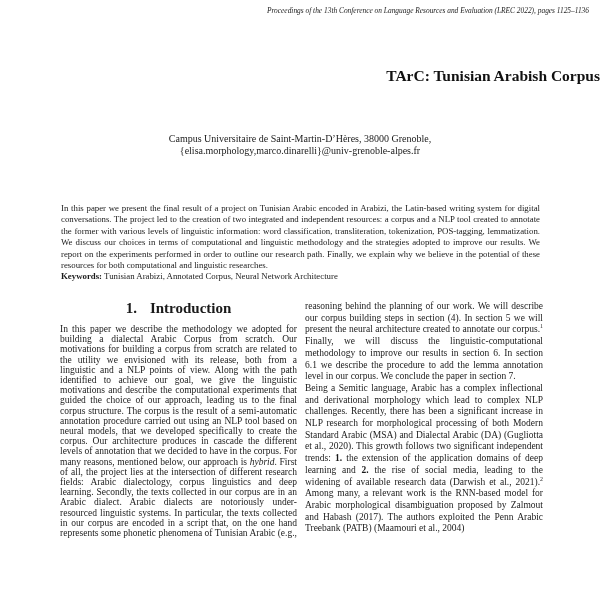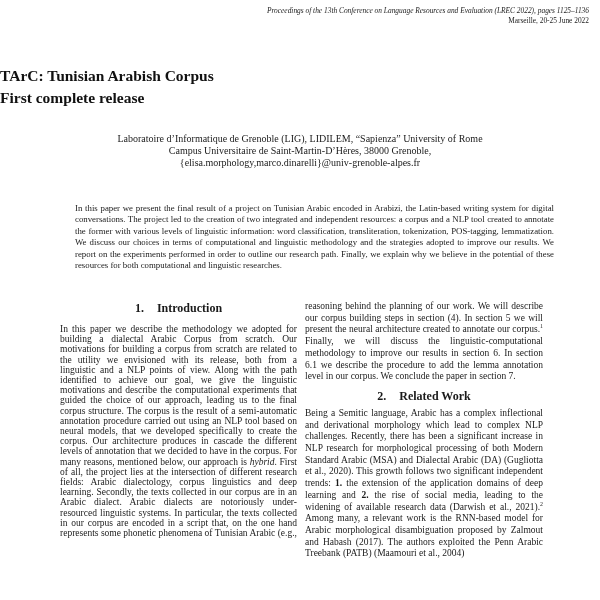--- a/index.html
+++ b/index.html
@@ -9,89 +9,84 @@
     font-family:"Liberation Serif","DejaVu Serif",serif;
   }
   .pdf-header{
     position:absolute;top:6px;right:11px;text-align:right;
     font-size:7.4px;line-height:10.4px;color:#222;
   }
   .it{font-style:italic;}
   .b{font-weight:bold;}
   sup{font-size:62%;vertical-align:super;line-height:0;}
   .title-block{
-    position:absolute;top:65px;left:0;width:600px;text-align:left;
+    position:absolute;top:65px;left:0;width:600px;text-align:right;
     font-weight:bold;font-size:15.5px;line-height:21.5px;color:#111;
   }
   .authors{
     position:absolute;top:119px;left:0;width:600px;text-align:center;
     font-weight:bold;font-size:11.5px;color:#111;
   }
   .affil{
     position:absolute;top:133px;left:0;width:600px;text-align:center;
     font-size:10px;line-height:12.2px;
   }
   .abs-head{
     position:absolute;top:190px;left:0;width:600px;text-align:center;
     font-weight:bold;font-size:11px;
   }
   .abs-block{
-    position:absolute;top:203px;left:75px;width:479px;
+    position:absolute;top:203px;left:61px;width:479px;
     font-size:8.8px;line-height:11.4px;text-align:justify;
   }
   .col{
     position:absolute;top:301px;height:296px;overflow:hidden;
     font-size:9.5px;text-align:justify;
   }
   .col-left{left:60px;width:237px;line-height:10.2px;}
   .col-right{left:305px;width:238px;line-height:11.7px;}
   .sec-head{
-    font-weight:bold;font-size:12px;line-height:14px;
+    font-weight:bold;font-size:15px;line-height:14px;
     text-align-last:center;
   }
   .col-left .sec-head{margin-bottom:9px;}
   .col-right .sec-head{margin-top:6px;margin-bottom:5px;}
   .sec-num{margin-right:13px;}
   .par{margin:0;}
 </style>
 </head>
 <body>
 
 <div class="page">
 
   <div class="pdf-header">
     <div class="it">Proceedings of the 13th Conference on Language Resources and Evaluation (LREC 2022), pages 1125–1136</div>
-    <div>Marseille, 20-25 June 2022</div>
   </div>
 
   <div class="title-block">
     <div>TArC: Tunisian Arabish Corpus</div>
-    <div>First complete release</div>
   </div>
 
 
   <div class="affil">
-    <div>Laboratoire d’Informatique de Grenoble (LIG), LIDILEM, “Sapienza” University of Rome</div>
     <div>Campus Universitaire de Saint-Martin-D’Hères, 38000 Grenoble,</div>
     <div>{elisa.morphology,marco.dinarelli}@univ-grenoble-alpes.fr</div>
   </div>
 
 
   <div class="abs-block">
     <p class="par">In this paper we present the final result of a project on Tunisian Arabic encoded in Arabizi, the Latin-based writing system for digital conversations. The project led to the creation of two integrated and independent resources: a corpus and a NLP tool created to annotate the former with various levels of linguistic information: word classification, transliteration, tokenization, POS-tagging, lemmatization. We discuss our choices in terms of computational and linguistic methodology and the strategies adopted to improve our results. We report on the experiments performed in order to outline our research path. Finally, we explain why we believe in the potential of these resources for both computational and linguistic researches.</p>
+    <p class="par"><span class="b">Keywords:</span><span> Tunisian Arabizi, Annotated Corpus, Neural Network Architecture</span></p>
   </div>
 
   <div class="col col-left">
     <div class="sec-head">
       <span class="sec-num">1.</span><span>Introduction</span>
     </div>
     <p class="par"><span>In this paper we describe the methodology we adopted for building a dialectal Arabic Corpus from scratch. Our motivations for building a corpus from scratch are related to the utility we envisioned with its release, both from a linguistic and a NLP points of view. Along with the path identified to achieve our goal, we give the linguistic motivations and describe the computational experiments that guided the choice of our approach, leading us to the final corpus structure. The corpus is the result of a semi-automatic annotation procedure carried out using an NLP tool based on neural models, that we developed specifically to create the corpus. Our architecture produces in cascade the different levels of annotation that we decided to have in the corpus. For many reasons, mentioned below, our approach is </span><span class="it">hybrid</span><span>. First of all, the project lies at the intersection of different research fields: Arabic dialectology, corpus linguistics and deep learning. Secondly, the texts collected in our corpus are in an Arabic dialect. Arabic dialects are notoriously under-resourced linguistic systems. In particular, the texts collected in our corpus are encoded in a script that, on the one hand represents some phonetic phenomena of Tunisian Arabic (e.g.,</span></p>
   </div>
 
   <div class="col col-right">
     <p class="par"><span>reasoning behind the planning of our work. We will describe our corpus building steps in section (4). In section 5 we will present the neural architecture created to annotate our corpus.</span><sup>1</sup><span> Finally, we will discuss the linguistic-computational methodology to improve our results in section 6. In section 6.1 we describe the procedure to add the lemma annotation level in our corpus. We conclude the paper in section 7.</span></p>
-    <div class="sec-head">
-      <span class="sec-num">2.</span><span>Related Work</span>
-    </div>
     <p class="par"><span>Being a Semitic language, Arabic has a complex inflectional and derivational morphology which lead to complex NLP challenges. Recently, there has been a significant increase in NLP research for morphological processing of both Modern Standard Arabic (MSA) and Dialectal Arabic (DA) (Gugliotta et al., 2020). This growth follows two significant independent trends: </span><span class="b">1.</span><span> the extension of the application domains of deep learning and </span><span class="b">2.</span><span> the rise of social media, leading to the widening of available research data (Darwish et al., 2021).</span><sup>2</sup><span> Among many, a relevant work is the RNN-based model for Arabic morphological disambiguation proposed by Zalmout and Habash (2017). The authors exploited the Penn Arabic Treebank (PATB) (Maamouri et al., 2004)</span></p>
   </div>
 
 </div>
 
 </body></html>

